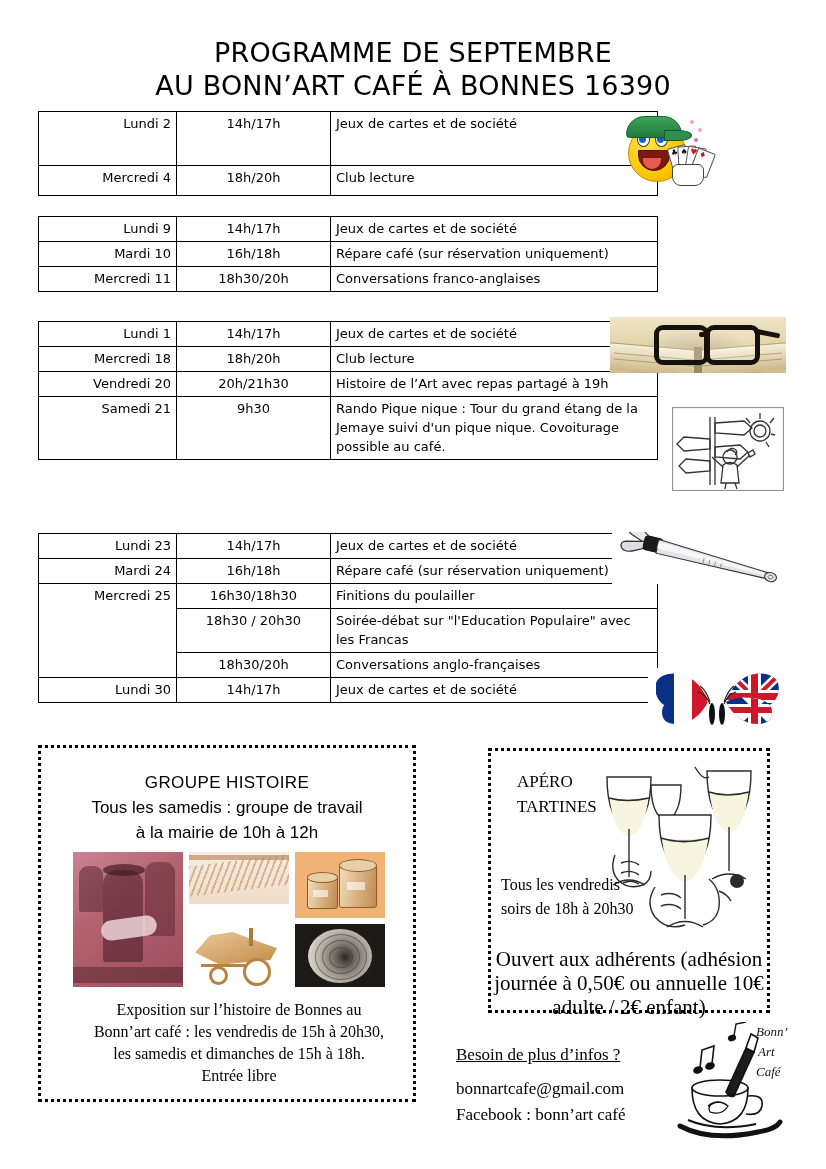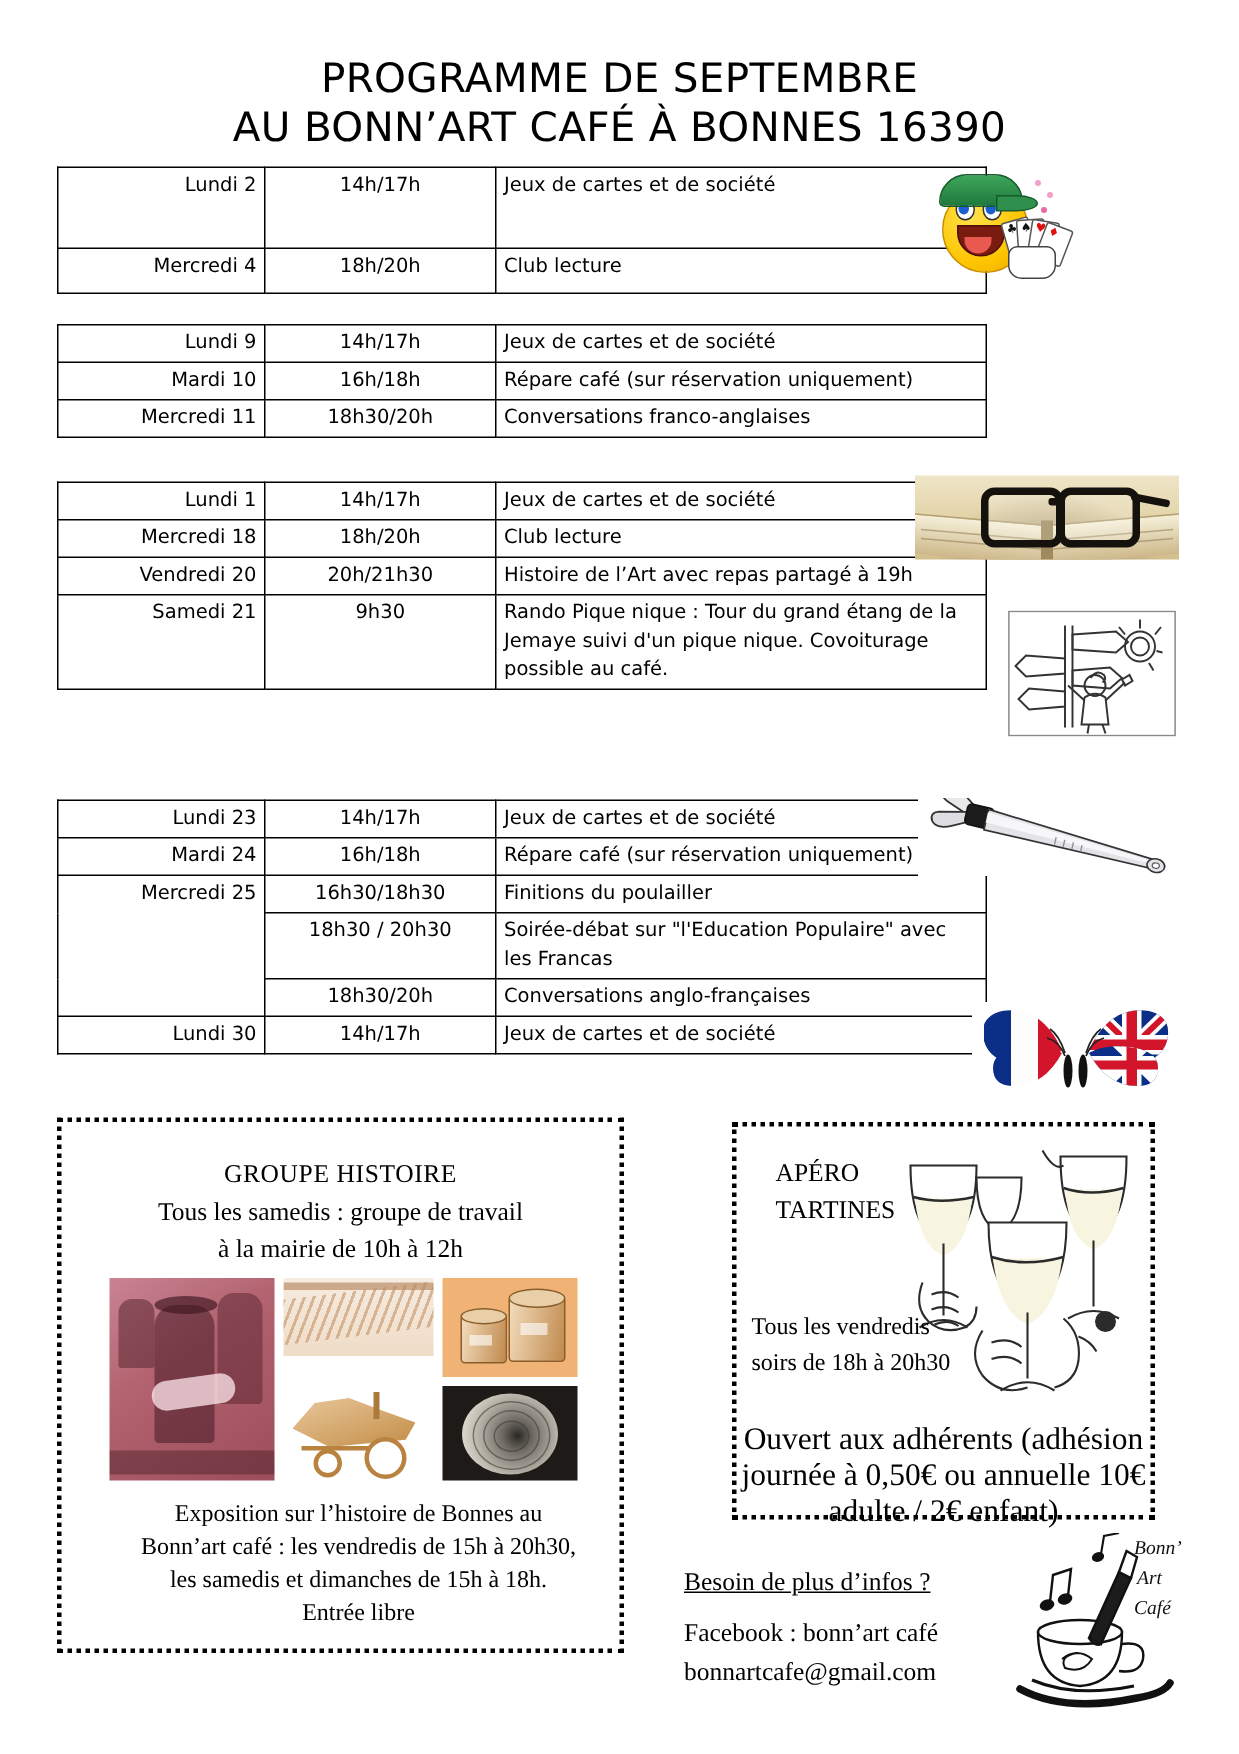--- a/index.html
+++ b/index.html
@@ -111,21 +111,21 @@
     position:absolute;
     border:3px dotted #000;
     background:#fff;
     box-sizing:border-box;
   }
   .box-histoire{left:38px;top:745px;width:378px;height:357px;}
   .box-apero{left:488px;top:748px;width:282px;height:265px;}
 
   .hist-head{
     position:absolute;left:0;top:22px;width:100%;text-align:center;
-    font-family:Liberation Serif, serif;font-size:17px;line-height:25px;
+    font-family:Liberation Sans, sans-serif;font-size:17px;line-height:25px;
   }
   .hist-head .h1{letter-spacing:.4px;}
   .hist-foot{
     position:absolute;left:12px;bottom:12px;width:100%;text-align:center;
     font-family:"Liberation Serif", serif;font-size:16px;line-height:22px;
   }
 
   
   .collage{position:absolute;left:32px;top:104px;width:312px;height:135px;}
   .ph{position:absolute;overflow:hidden;}
@@ -543,22 +543,22 @@
     <div class="apero-bot">
       <div>Ouvert aux adhérents (adhésion</div>
       <div>journée à 0,50€ ou annuelle 10€</div>
       <div>adulte / 2€ enfant)</div>
     </div>
   </div>
 
   <div class="contact">
     <div class="q">Besoin de plus d’infos ?</div>
     <div style="height:8px"></div>
+    <div class="ln">bonnartcafe@gmail.com</div>
     <div class="ln">Facebook : bonn’art café</div>
-    <div class="ln">bonnartcafe@gmail.com</div>
   </div>
 
   <div class="logo">
     <svg width="118" height="120" viewBox="0 0 118 120">
       <g fill="none" stroke="#111" stroke-width="1.6">
 
         <path d="M20 66 q0 34 28 36 q28 -2 28 -36 Z" fill="#fff"></path>
         <ellipse cx="48" cy="66" rx="28" ry="8" fill="#fff"></ellipse>
         <path d="M76 74 q16 -2 14 10 q-2 10 -16 8"></path>
 

